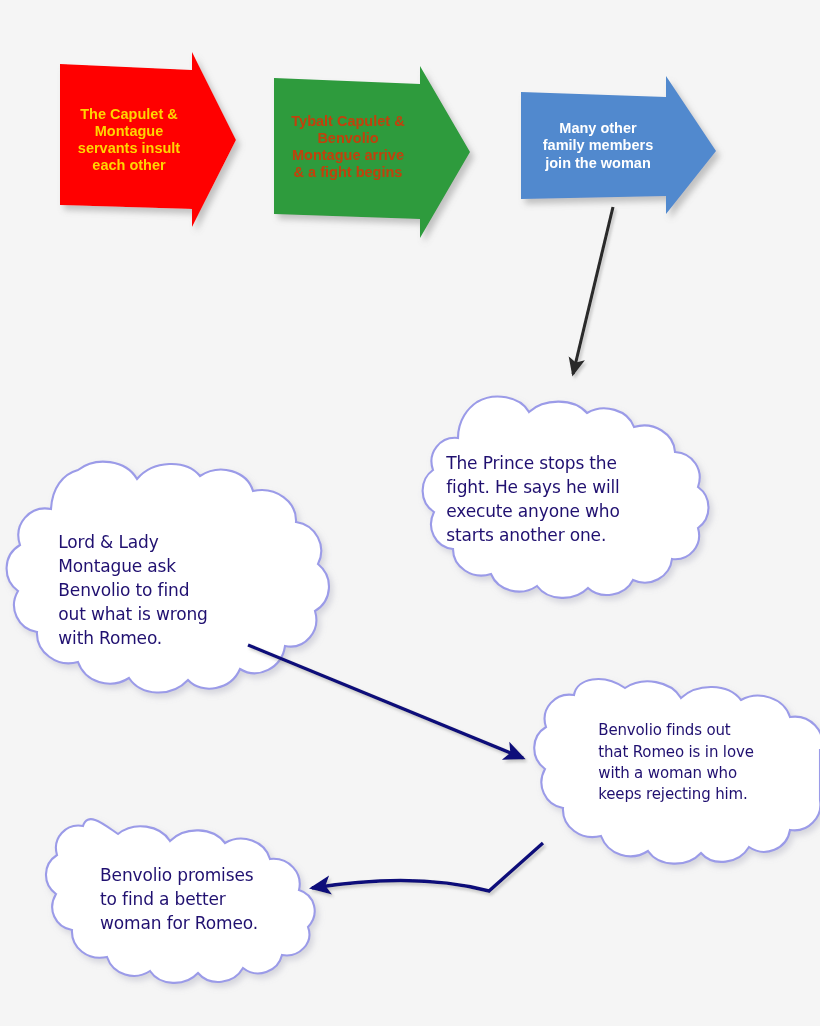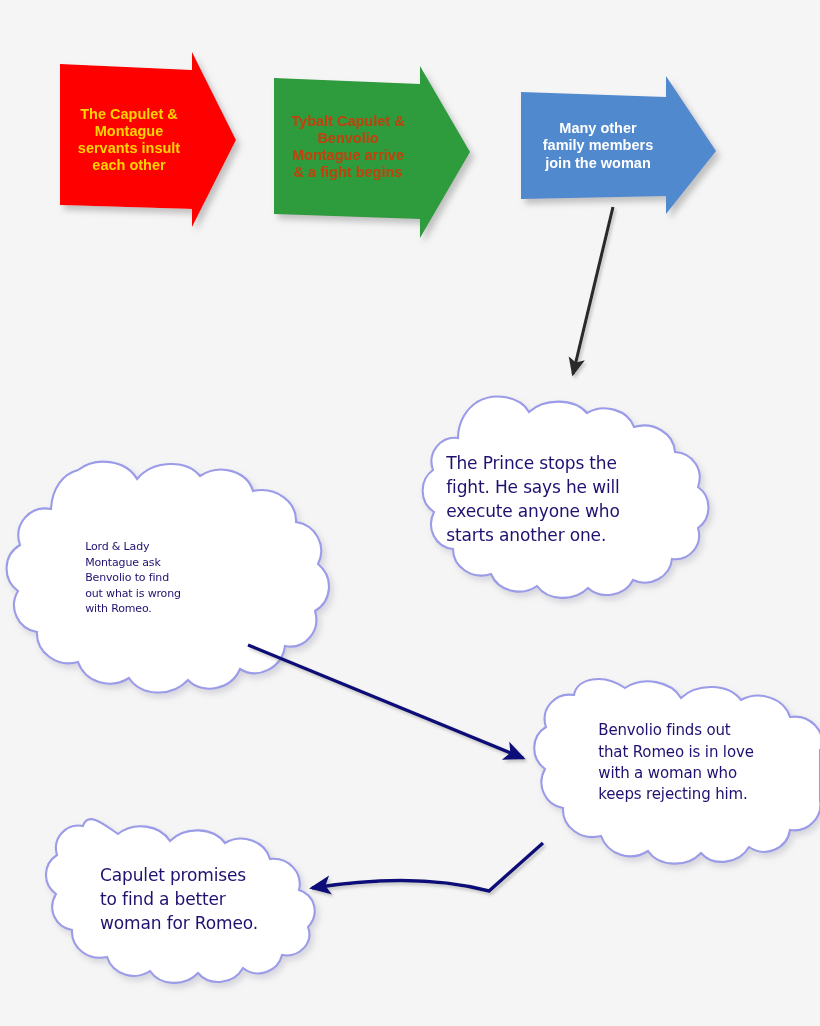--- a/index.html
+++ b/index.html
@@ -49,21 +49,21 @@
     line-height: 1.42;
     white-space: pre-line;
     pointer-events: none;
     letter-spacing: -0.15px;
   }
   #lbl-red   { left: 62px;  top: 88px;  width: 134px; height: 104px; color: #FFD500; font-size: 14.5px; }
   #lbl-green { left: 278px; top: 98px;  width: 140px; height: 98px;  color: #c2410c; font-size: 14.5px; }
   #lbl-blue  { left: 528px; top: 110px; width: 140px; height: 72px;  color: #ffffff; font-size: 14.5px; }
 
   #lbl-cloud-prince   { left: 424px; top: 434px; width: 218px; height: 130px; font-size: 17px; }
-  #lbl-cloud-montague { left: 48px;  top: 502px; width: 170px; height: 152px; font-size: 11px; }
+  #lbl-cloud-montague { left: 48px;  top: 514px; width: 170px; height: 152px; font-size: 17px; }
   #lbl-cloud-finds    { left: 574px; top: 700px; width: 204px; height: 126px; font-size: 15px; }
   #lbl-cloud-promises { left: 78px;  top: 850px; width: 202px; height: 98px;  font-size: 17px; }
 </style>
 </head>
 <body>
 
 <div id="stage" style="background: rgb(245, 245, 245);">
 
   <svg id="diagram-svg" viewBox="0 0 820 1026">
     <defs>
@@ -216,17 +216,17 @@
 Montague ask
 Benvolio to find
 out what is wrong
 with Romeo.</div>
 
   <div class="cloud-label" id="lbl-cloud-finds">Benvolio finds out
 that Romeo is in love
 with a woman who
 keeps rejecting him.</div>
 
-  <div class="cloud-label" id="lbl-cloud-promises">Capulet promises
+  <div class="cloud-label" id="lbl-cloud-promises">Benvolio promises
 to find a better
 woman for Romeo.</div>
 
 </div>
 
 </body></html>

